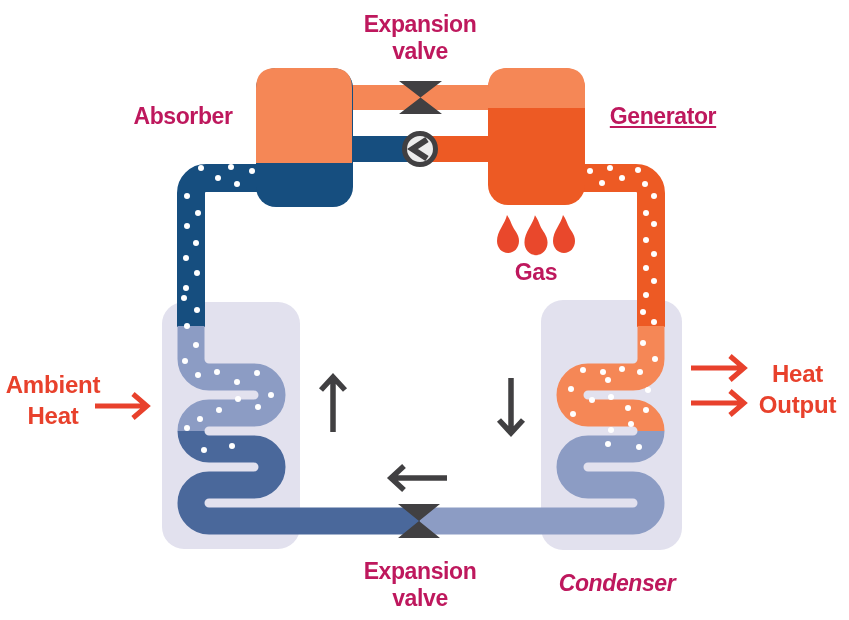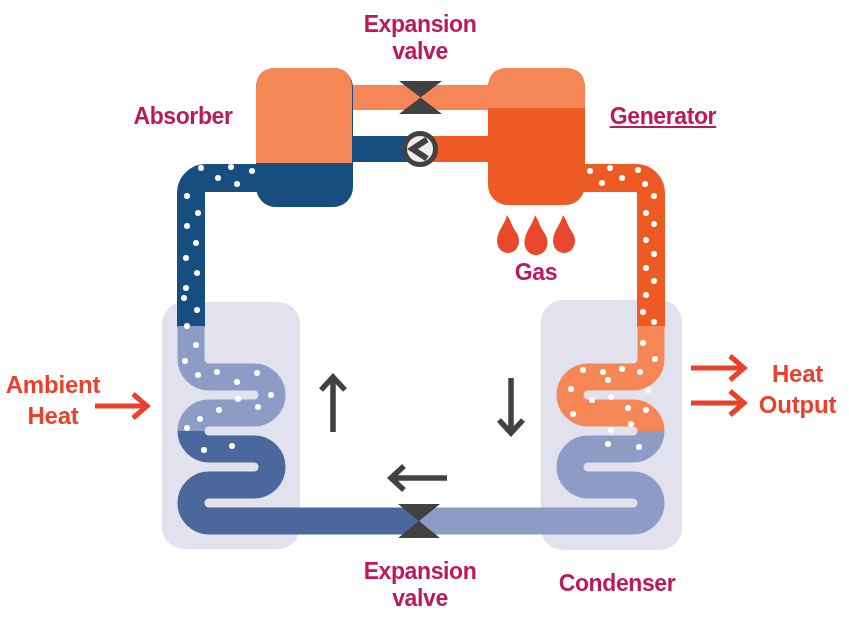--- a/index.html
+++ b/index.html
@@ -137,14 +137,14 @@
 valve</div>
   <div class="label" style="left:93px;top:103px;width:180px;">Absorber</div>
   <div class="label" style="left:573px;top:103px;width:180px;text-decoration:underline;">Generator</div>
   <div class="label" style="left:486px;top:259px;width:100px;">Gas</div>
   <div class="label red" style="left:0px;top:361px;width:106px;margin-top:8px;">Ambient
 Heat</div>
   <div class="label red" style="left:746px;top:358px;width:103px;">Heat
 Output</div>
   <div class="label" style="left:330px;top:558px;width:180px;">Expansion
 valve</div>
-  <div class="label" style="left:527px;top:570px;width:180px;">Condenser</div>
+  <div class="label" style="left:527px;top:570px;width:180px;font-style:italic;">Condenser</div>
 </div>
 
 </body></html>

